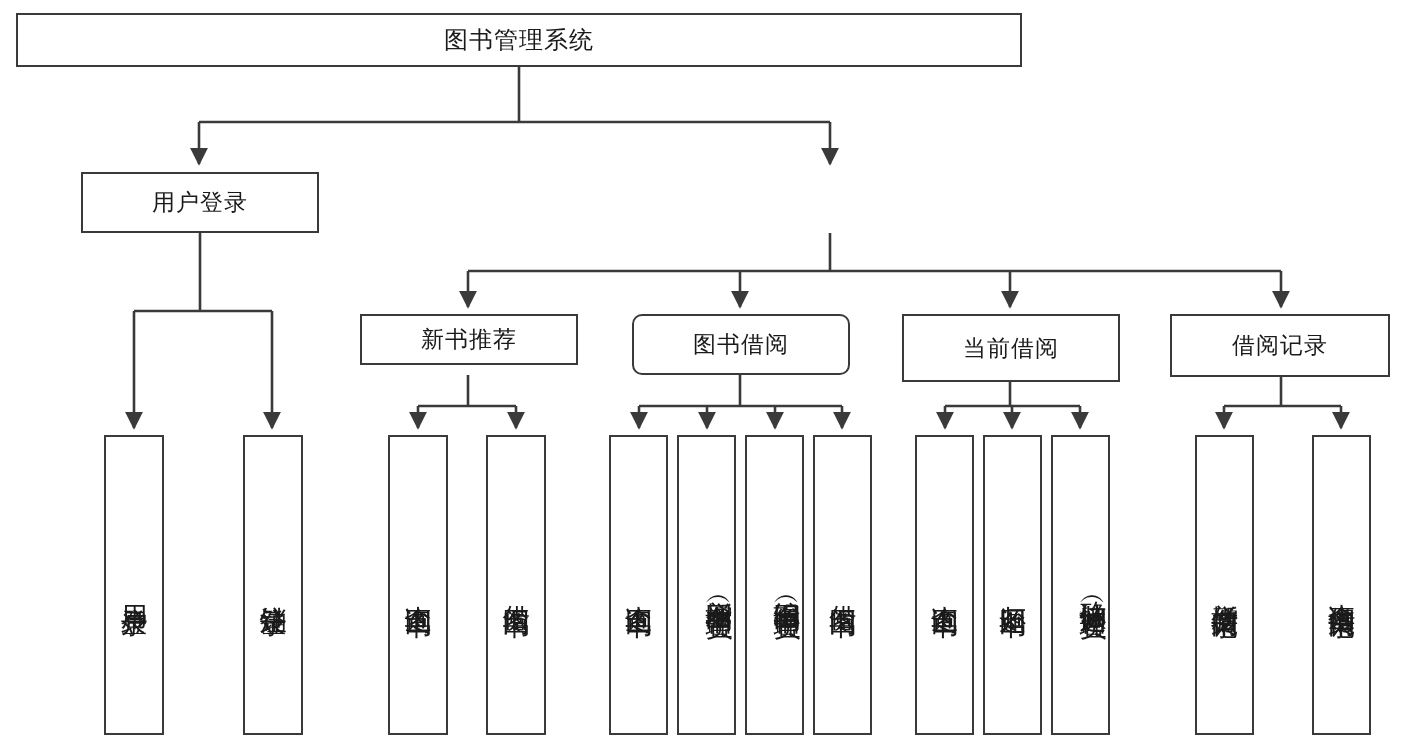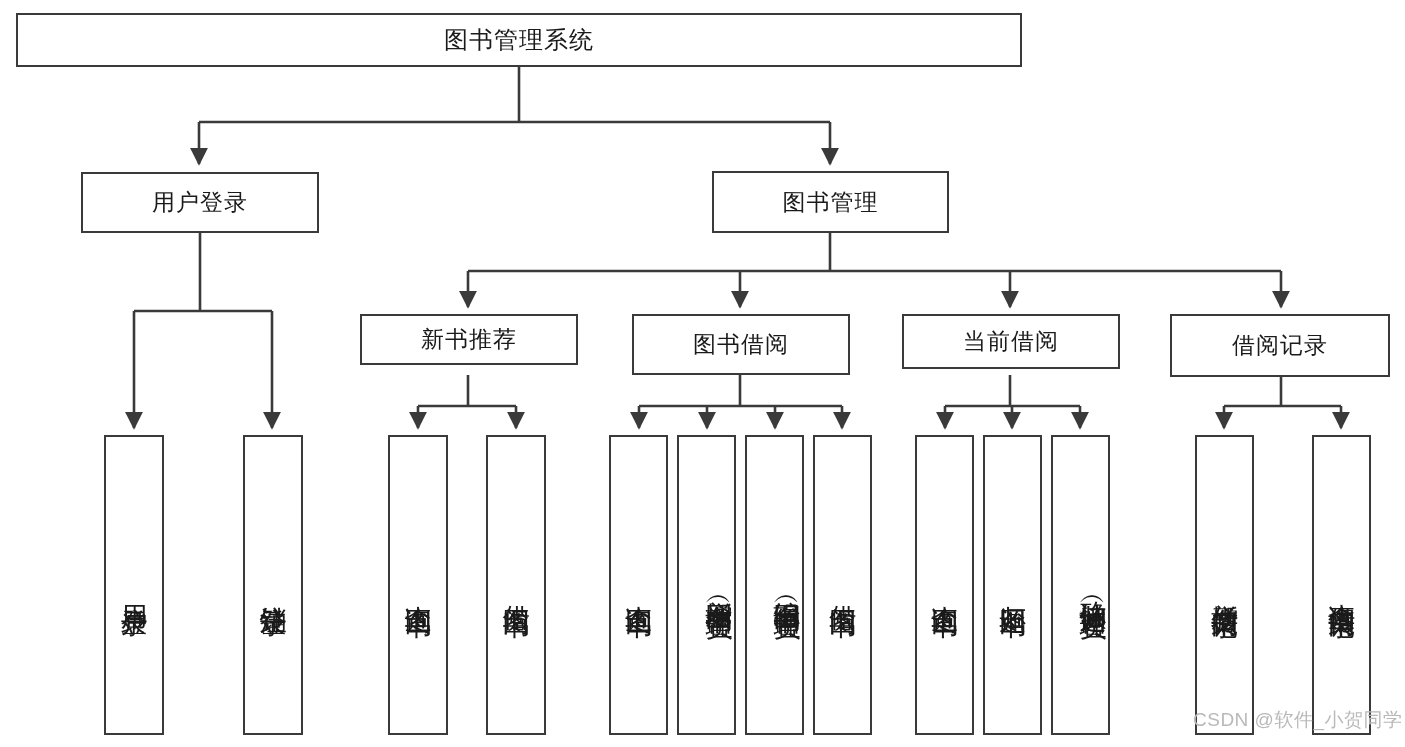--- a/index.html
+++ b/index.html
@@ -116,25 +116,24 @@
       <path d="M 1281 375 L 1281 406"></path>
       <path d="M 1224 406 L 1341 406"></path>
       <path d="M 1224 406 L 1224 428" marker-end="url(#arrow)"></path>
       <path d="M 1341 406 L 1341 428" marker-end="url(#arrow)"></path>
     </g>
   </svg>
 
   <div class="node horiz" id="title-node" style="left:16px; top:13px; width:1006px; height:54px;">图书管理系统</div>
 
   <div class="node horiz" style="left:81px; top:172px; width:238px; height:61px;">用户登录</div>
-  <div class="node horiz" style="left:712px; top:171px; width:237px; height:62px;">图书管理</div>
 
   <div class="node horiz" style="left:360px; top:314px; width:218px; height:51px;">新书推荐</div>
-  <div class="node horiz" style="left:632px; top:314px; width:218px; height:61px;">图书借阅</div>
-  <div class="node horiz" style="left:902px; top:314px; width:218px; height:55px;">当前借阅</div>
+  <div class="node horiz" style="left:632px; top:314px; width:218px; height:61px;border-radius:10px;">图书借阅</div>
+  <div class="node horiz" style="left:902px; top:314px; width:218px; height:68px;">当前借阅</div>
   <div class="node horiz" style="left:1170px; top:314px; width:220px; height:63px;">借阅记录</div>
 
   <div class="node vert" style="left:104px; top:435px; width:60px; height:300px; align-items:center;">
     <span>用户登录</span>
   </div>
   <div class="node vert" style="left:243px; top:435px; width:60px; height:300px; align-items:center;">
     <span>注销登录</span>
   </div>
 
   <div class="node vert" style="left:388px; top:435px; width:60px; height:300px; align-items:center;">
@@ -167,15 +166,14 @@
     <span>确认归还（管理员）</span>
   </div>
 
   <div class="node vert" style="left:1195px; top:435px; width:59px; height:300px; align-items:center;">
     <span>新增借阅记录</span>
   </div>
   <div class="node vert" style="left:1312px; top:435px; width:59px; height:300px; align-items:center;">
     <span>查询借阅记录</span>
   </div>
 
-  <div id="watermark" style="left:1193px; top:707px;">CSDN @软件_小贺同学</div>
 
 </div>
 
 </body></html>

